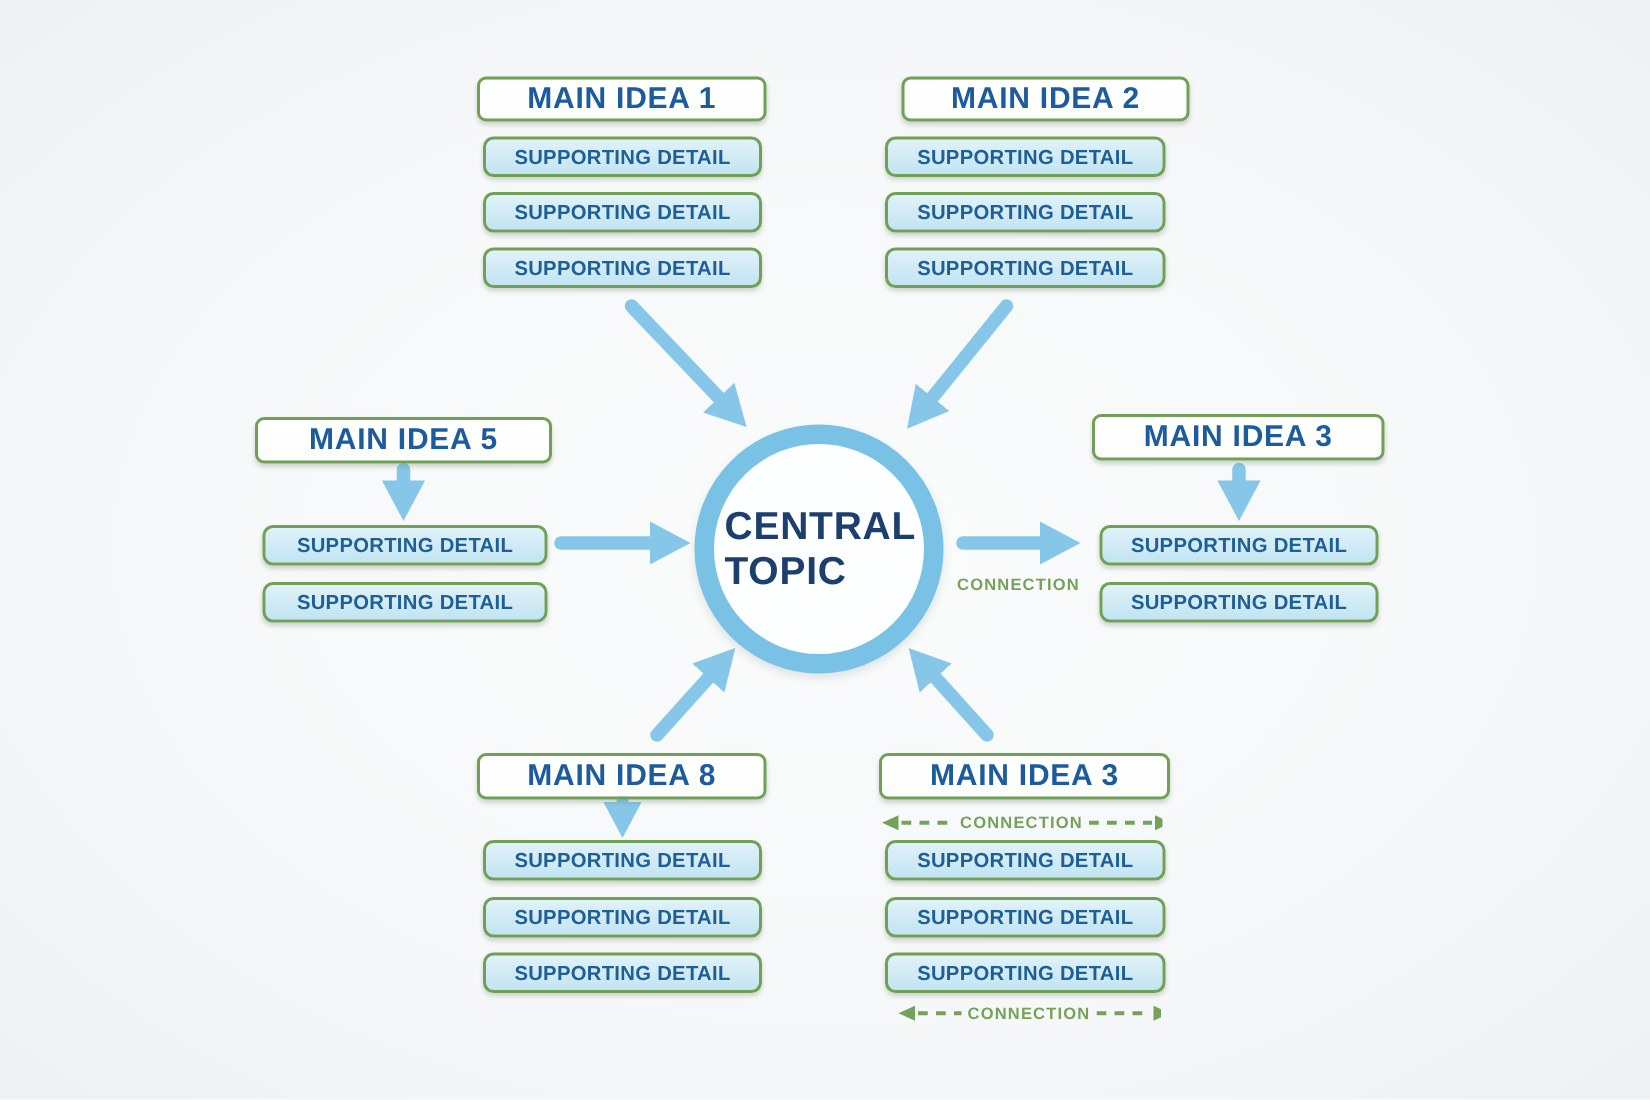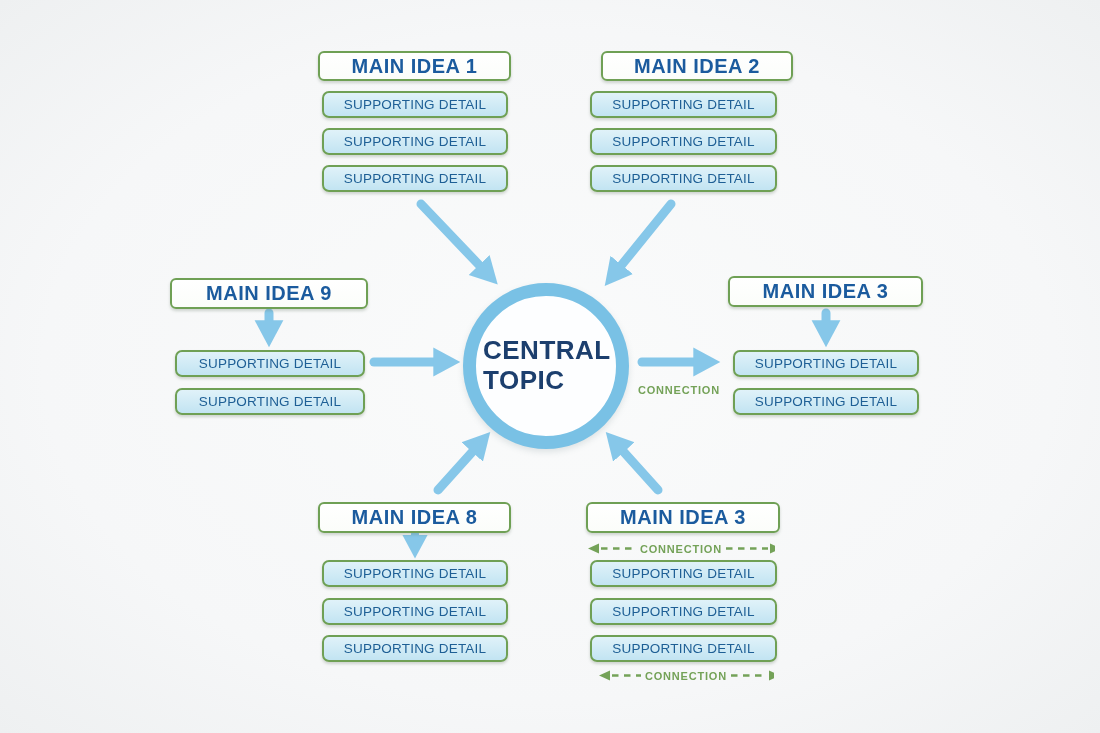--- a/index.html
+++ b/index.html
@@ -20,21 +20,21 @@
     text-align:right;
   }
   .idea{
     background:linear-gradient(#ffffff,#fbfdfa);
     border-radius:6px;
     font-size:20px;font-weight:bold;color:#1b5b9e;letter-spacing:.5px;
   }
   .detail{
     background:linear-gradient(#e0f2f9,#c2e4f2);
     border-radius:7px;
-    font-size:13.5px;font-weight:normal;color:#1e5f95;letter-spacing:.2px;
+    font-size:13.5px;font-weight:bold;color:#1e5f95;letter-spacing:.2px;
   }
   .circle{
     position:absolute;left:463px;top:283px;
     width:140px;height:140px;
     border:13px solid #79c1e5;border-radius:50%;
     background:#fdfeff;
     display:flex;align-items:center;justify-content:center;
     box-shadow:0 3px 6px rgba(100,120,130,.18);
   }
   .circle span{
@@ -106,21 +106,21 @@
     <span>SUPPORTING DETAIL</span>
   </div>
   <div class="box detail" style="left:590px;top:128px;width:187px;height:27px;">
     <span>SUPPORTING DETAIL</span>
   </div>
   <div class="box detail" style="left:590px;top:165px;width:187px;height:27px;">
     <span>SUPPORTING DETAIL</span>
   </div>
 
   <div class="box idea" style="left:170px;top:278px;width:198px;height:31px;">
-    <span>MAIN IDEA 9</span>
+    <span>MAIN IDEA 5</span>
   </div>
   <div class="box detail" style="left:175px;top:350px;width:190px;height:27px;">
     <span>SUPPORTING DETAIL</span>
   </div>
   <div class="box detail" style="left:175px;top:388px;width:190px;height:27px;">
     <span>SUPPORTING DETAIL</span>
   </div>
 
   <div class="box idea" style="left:728px;top:276px;width:195px;height:31px;">
     <span>MAIN IDEA 3</span>

